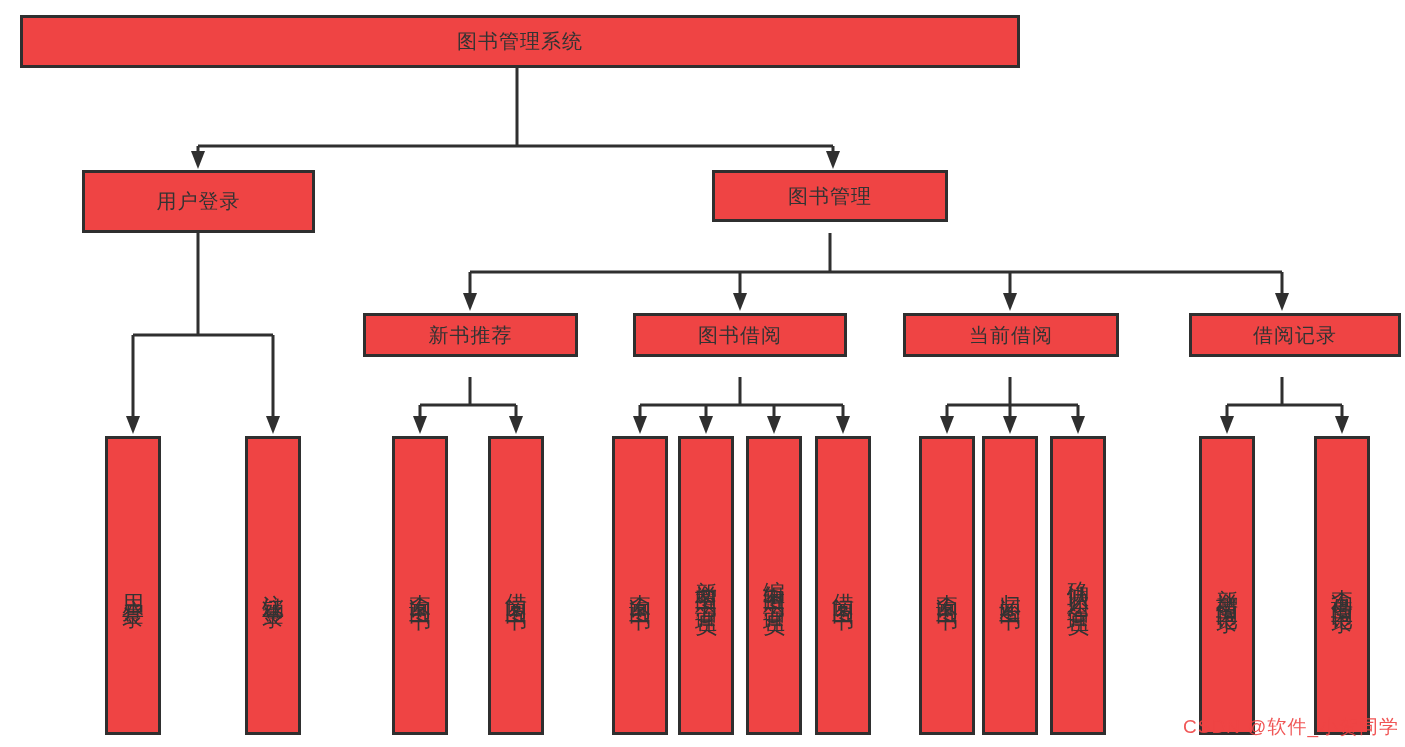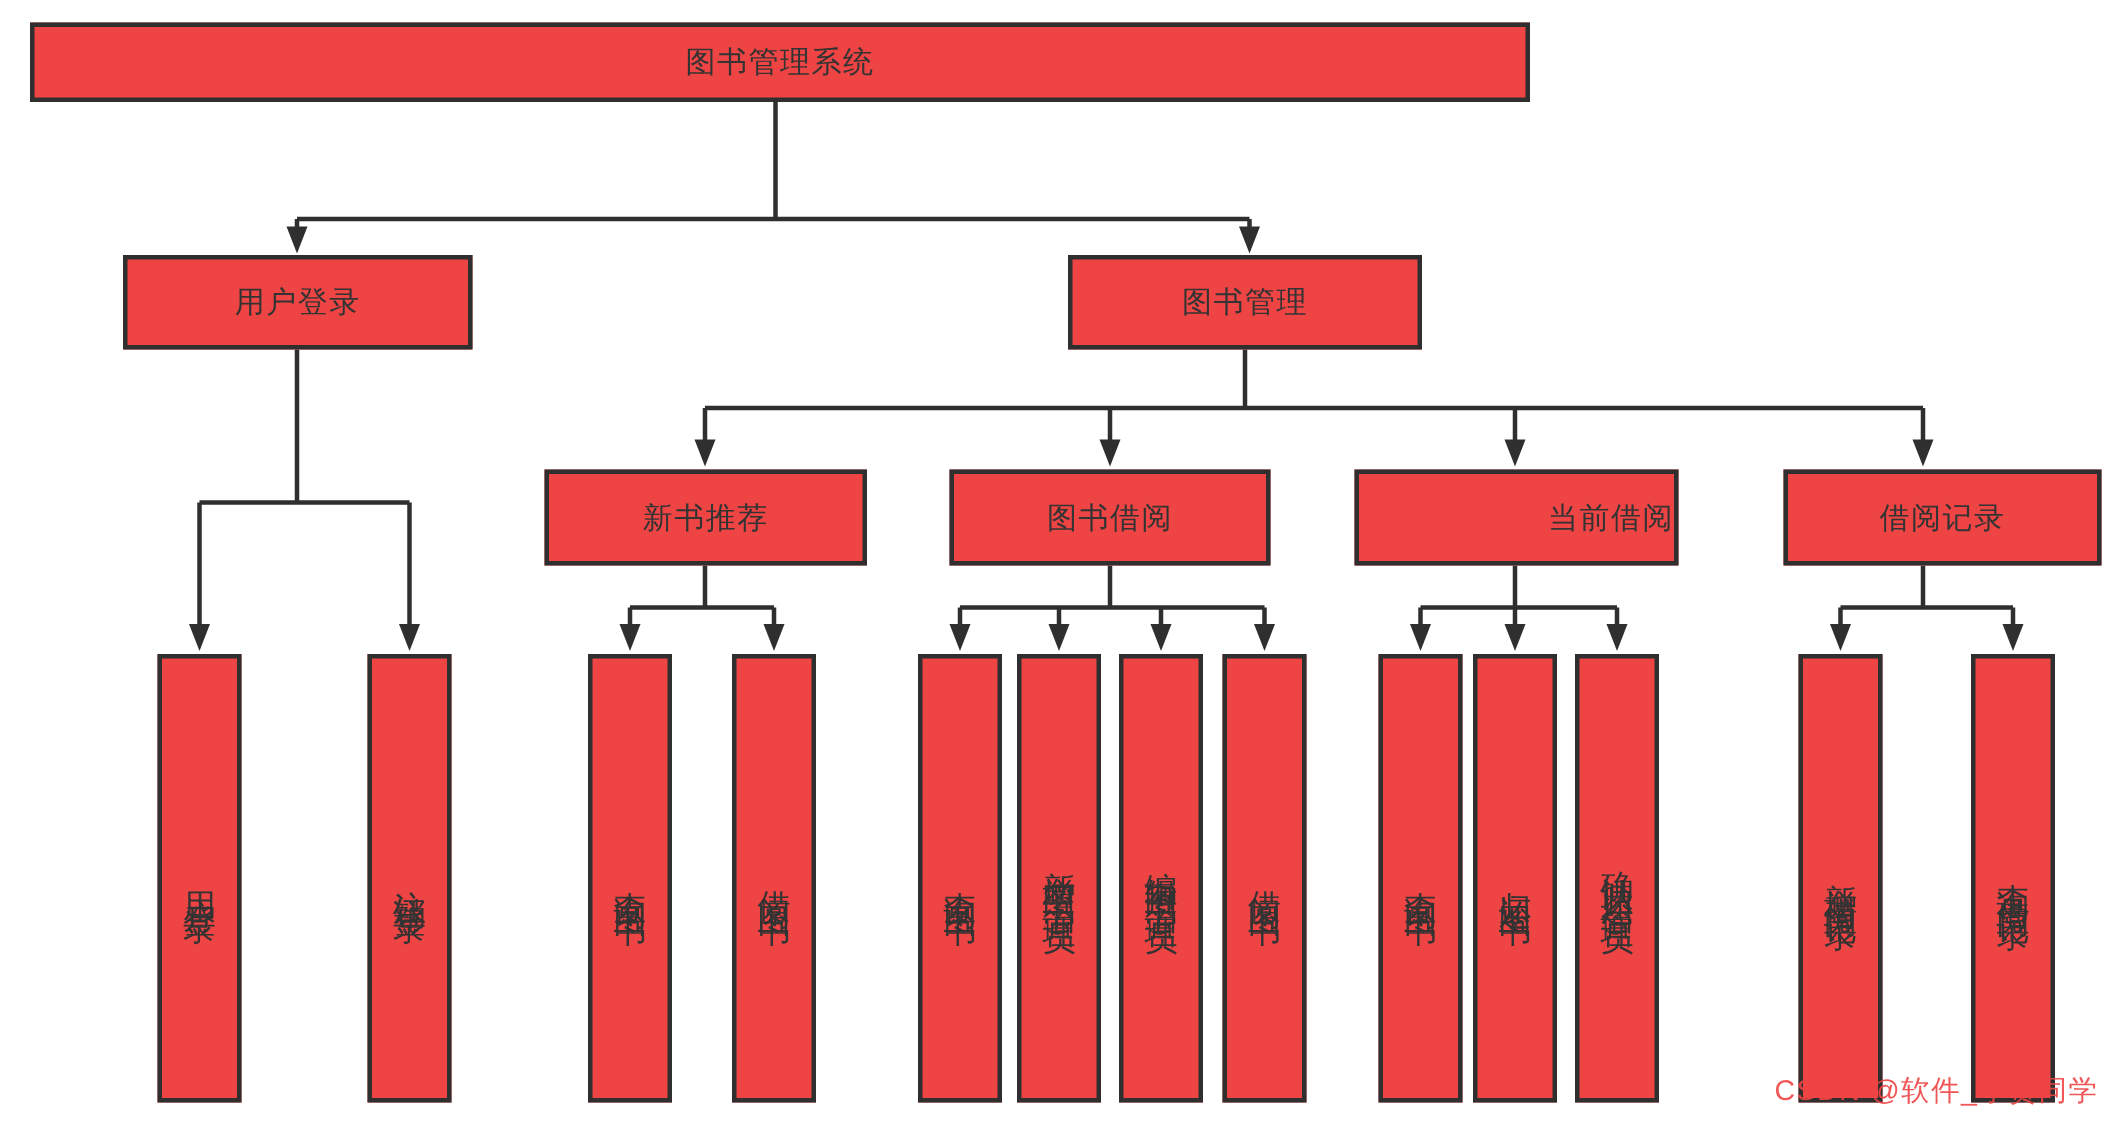--- a/index.html
+++ b/index.html
@@ -45,25 +45,25 @@
   .leaf .vlabel {
     writing-mode: vertical-rl;
     text-orientation: mixed;
     font-size: 22px;
     letter-spacing: 5px;
     line-height: 1.0;
     white-space: nowrap;
   }
   .root-box   { left: 20px;  top: 15px;  width: 1000px; height: 53px; }
   .lv2-user   { left: 82px;  top: 170px; width: 233px;  height: 63px; }
-  .lv2-book   { left: 712px; top: 170px; width: 236px;  height: 63px; }
-  .lv3        { top: 313px; height: 64px; }
+  .lv2-book   { left: 712px; top: 170px; width: 236px;  height: 52px; }
+  .lv3        { top: 313px; height: 44px; }
   .lv3-newrec { left: 363px;  width: 215px; }
   .lv3-borrow { left: 633px;  width: 214px; }
-  .lv3-current{ left: 903px;  width: 216px; justify-content: flex-end; }
+  .lv3-current{ left: 903px;  width: 216px; }
   .lv3-records{ left: 1176px; width: 212px; margin-left: 13px; }
   .leaf-1  { left: 105px; }
   .leaf-2  { left: 245px; }
   .leaf-3  { left: 392px; }
   .leaf-4  { left: 488px; }
   .leaf-5  { left: 612px; }
   .leaf-6  { left: 678px; }
   .leaf-7  { left: 746px; }
   .leaf-8  { left: 815px; }
   .leaf-9  { left: 919px; }

